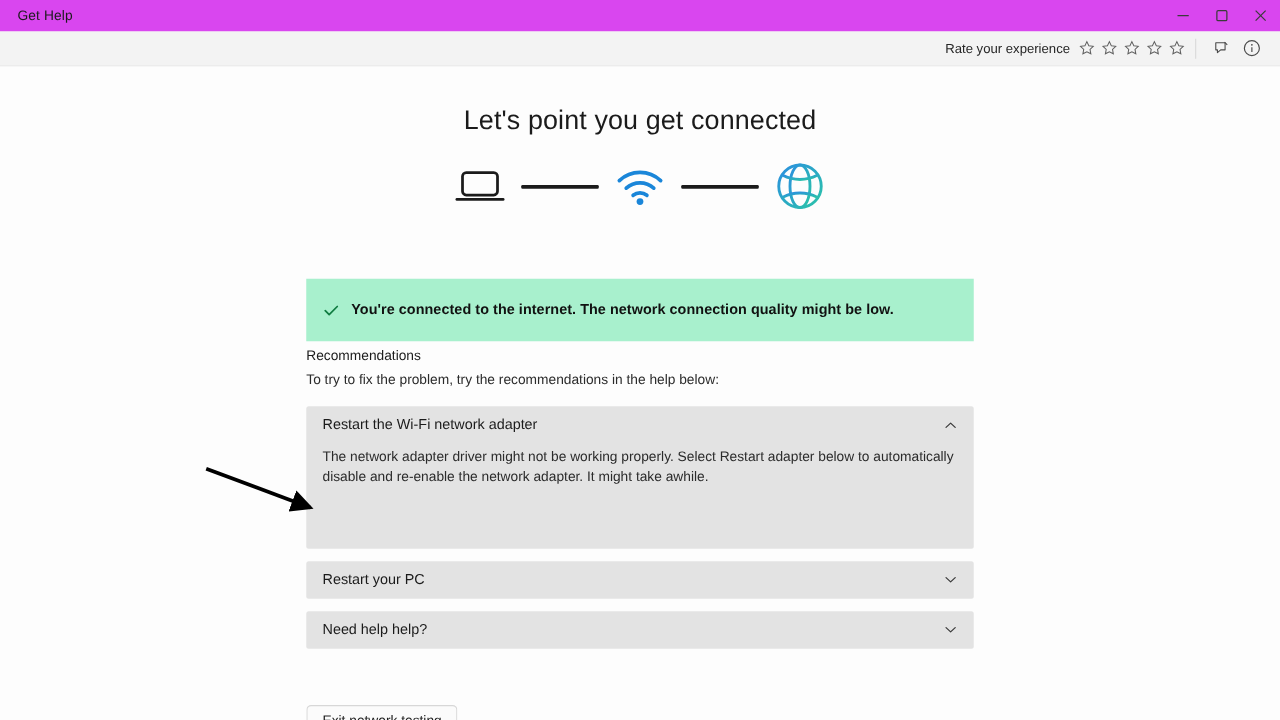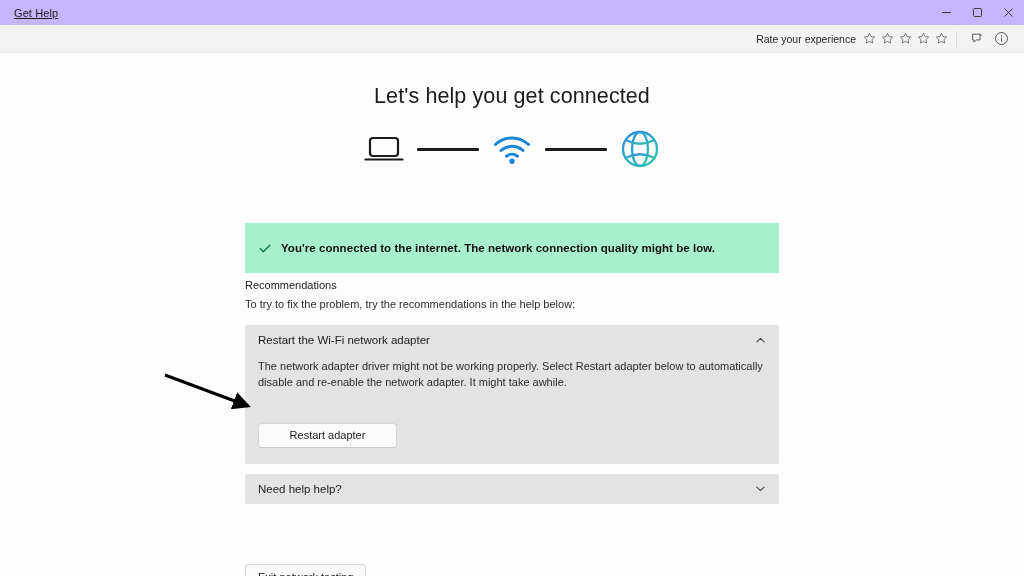--- a/index.html
+++ b/index.html
@@ -11,25 +11,24 @@
     background: #fdfdfd;
     font-family: "Liberation Sans", "DejaVu Sans", sans-serif;
     color: #1b1b1b;
     overflow: hidden;
     position: relative;
   }
 
   
   .titlebar {
     height: 25px;
-    background: #c4b5fd;
+    background: #d946ef;
     display: flex;
     align-items: center;
     position: relative;
-    text-decoration: underline;
   }
   .titlebar-title {
     font-size: 11px;
     color: #1b1b1b;
     margin-left: 14px;
     letter-spacing: .1px;
   }
   .winbtns {
     position: absolute;
     right: 0; top: 0;
@@ -287,21 +286,21 @@
     <svg width="15" height="15" viewBox="0 0 16 16" aria-hidden="true">
       <circle cx="8" cy="8" r="6.4" fill="none" stroke="currentColor" stroke-width="1"></circle>
       <circle cx="8" cy="5.2" r="0.75" fill="currentColor"></circle>
       <line x1="8" y1="7.2" x2="8" y2="11.3" stroke="currentColor" stroke-width="1"></line>
     </svg>
   </div>
 </div>
 
 <div class="content">
 
-  <h1 class="page-title">Let's help you get connected</h1>
+  <h1 class="page-title">Let's point you get connected</h1>
 
   <div class="diagram">
     <div class="diagram-node">
       <svg width="40" height="30" viewBox="0 0 40 30" aria-hidden="true">
         <rect x="6" y="4" width="28" height="18" rx="3" fill="none" stroke="#1b1b1b" stroke-width="2.2"></rect>
         <line x1="1.5" y1="25.5" x2="38.5" y2="25.5" stroke="#1b1b1b" stroke-width="2.2" stroke-linecap="round"></line>
       </svg>
     </div>
     <div class="diagram-line"></div>
     <div class="diagram-node">
@@ -349,25 +348,34 @@
       <div class="acc-head">
         <span class="acc-head-label">Restart the Wi-Fi network adapter</span>
         <span class="acc-chevron">
           <svg width="11" height="11" viewBox="0 0 12 12" aria-hidden="true">
             <path d="M2 7.5L6 3.8l4 3.7" fill="none" stroke="currentColor" stroke-width="1.1" stroke-linecap="round" stroke-linejoin="round"></path>
           </svg>
         </span>
       </div>
       <div class="acc-body">
         <p class="acc-body-text">The network adapter driver might not be working properly. Select Restart adapter below to automatically disable and re-enable the network adapter. It might take awhile.</p>
-        <button class="btn">Restart adapter</button>
       </div>
     </div>
 
 
+    <div class="acc-item">
+      <div class="acc-head">
+        <span class="acc-head-label">Restart your PC</span>
+        <span class="acc-chevron">
+          <svg width="11" height="11" viewBox="0 0 12 12" aria-hidden="true">
+            <path d="M2 4.5L6 8.2l4-3.7" fill="none" stroke="currentColor" stroke-width="1.1" stroke-linecap="round" stroke-linejoin="round"></path>
+          </svg>
+        </span>
+      </div>
+    </div>
 
     <div class="acc-item">
       <div class="acc-head">
         <span class="acc-head-label">Need help help?</span>
         <span class="acc-chevron">
           <svg width="11" height="11" viewBox="0 0 12 12" aria-hidden="true">
             <path d="M2 4.5L6 8.2l4-3.7" fill="none" stroke="currentColor" stroke-width="1.1" stroke-linecap="round" stroke-linejoin="round"></path>
           </svg>
         </span>
       </div>

